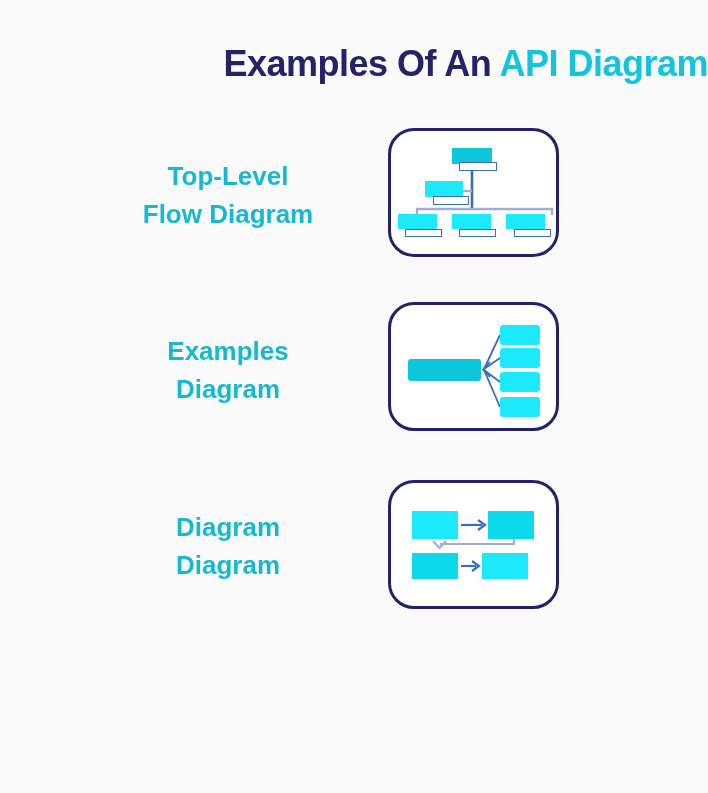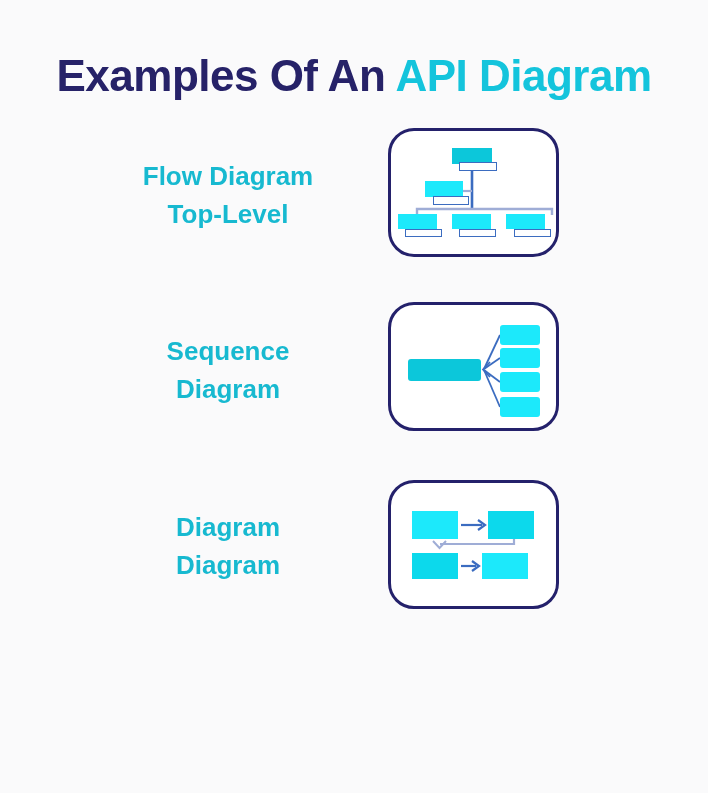--- a/index.html
+++ b/index.html
@@ -19,22 +19,22 @@
   *{margin:0;padding:0;box-sizing:border-box;}
   html,body{width:708px;height:793px;}
   body{
     font-family:"Liberation Sans", sans-serif;
     background:var(--background);
     position:relative;
     overflow:hidden;
   }
   .canvas{position:absolute;left:0;top:0;width:708px;height:793px;background:var(--background);}
   .title{
-    position:absolute;left:0;top:56px;width:708px;
-    text-align:center;font-size:44px;font-weight:700;letter-spacing:-0.5px;
+    position:absolute;left:0;top:44px;width:708px;
+    text-align:right;font-size:36px;font-weight:700;letter-spacing:-0.5px;
     line-height:40px;white-space:nowrap;
   }
   .title .t-navy{color:var(--title-navy);}
   .title .t-cyan{color:var(--accent-cyan);}
   .row-label{
     position:absolute;left:108px;width:240px;
     text-align:center;color:var(--label-cyan);
     font-size:26px;font-weight:700;line-height:38px;
   }
   .label-1{top:157px;}
@@ -73,43 +73,43 @@
   .c3-br{left:91px;top:70px;height:26px;background:var(--cyan-bright);}
 </style>
 </head>
 <body>
 
 <div class="canvas">
 
   <h1 class="title"><span class="t-navy">Examples Of An</span> <span class="t-cyan">API Diagram</span></h1>
 
   <div class="row-label label-1">
+    <div>Top-Level</div>
     <div>Flow Diagram</div>
-    <div>Top-Level</div>
   </div>
   <div class="card card-1">
     <svg class="overlay" viewBox="0 0 165 123">
       <line x1="81" y1="40" x2="81" y2="79" style="stroke:var(--line-blue);stroke-width:2.6"></line>
       <line x1="72" y1="60" x2="81" y2="60" style="stroke:var(--line-lightblue);stroke-width:2.2"></line>
       <path d="M26,84 L26,78 L161,78 L161,84" fill="none" style="stroke:var(--line-lightblue);stroke-width:2.4"></path>
     </svg>
     <div class="shape c1-root"></div>
     <div class="shape chip c1-chip-root"></div>
     <div class="shape c1-mid"></div>
     <div class="shape chip c1-chip-mid"></div>
     <div class="shape c1-leaf c1-leaf-a"></div>
     <div class="shape c1-leaf c1-leaf-b"></div>
     <div class="shape c1-leaf c1-leaf-c"></div>
     <div class="shape chip c1-chip-leaf c1-chip-a"></div>
     <div class="shape chip c1-chip-leaf c1-chip-b"></div>
     <div class="shape chip c1-chip-leaf c1-chip-c"></div>
   </div>
 
   <div class="row-label label-2">
-    <div>Sequence</div>
+    <div>Examples</div>
     <div>Diagram</div>
   </div>
   <div class="card card-2">
     <svg class="overlay" viewBox="0 0 165 123">
       <line x1="93" y1="64" x2="109" y2="30" style="stroke:var(--line-blue);stroke-width:1.8"></line>
       <line x1="93" y1="64" x2="109" y2="53" style="stroke:var(--line-blue);stroke-width:1.8"></line>
       <line x1="93" y1="65" x2="109" y2="77" style="stroke:var(--line-blue);stroke-width:1.8"></line>
       <line x1="93" y1="65" x2="109" y2="102" style="stroke:var(--line-blue);stroke-width:1.8"></line>
       <polyline points="99,57 92,64.5 99,72" fill="none" style="stroke:var(--line-blue);stroke-width:1.8"></polyline>
     </svg>

